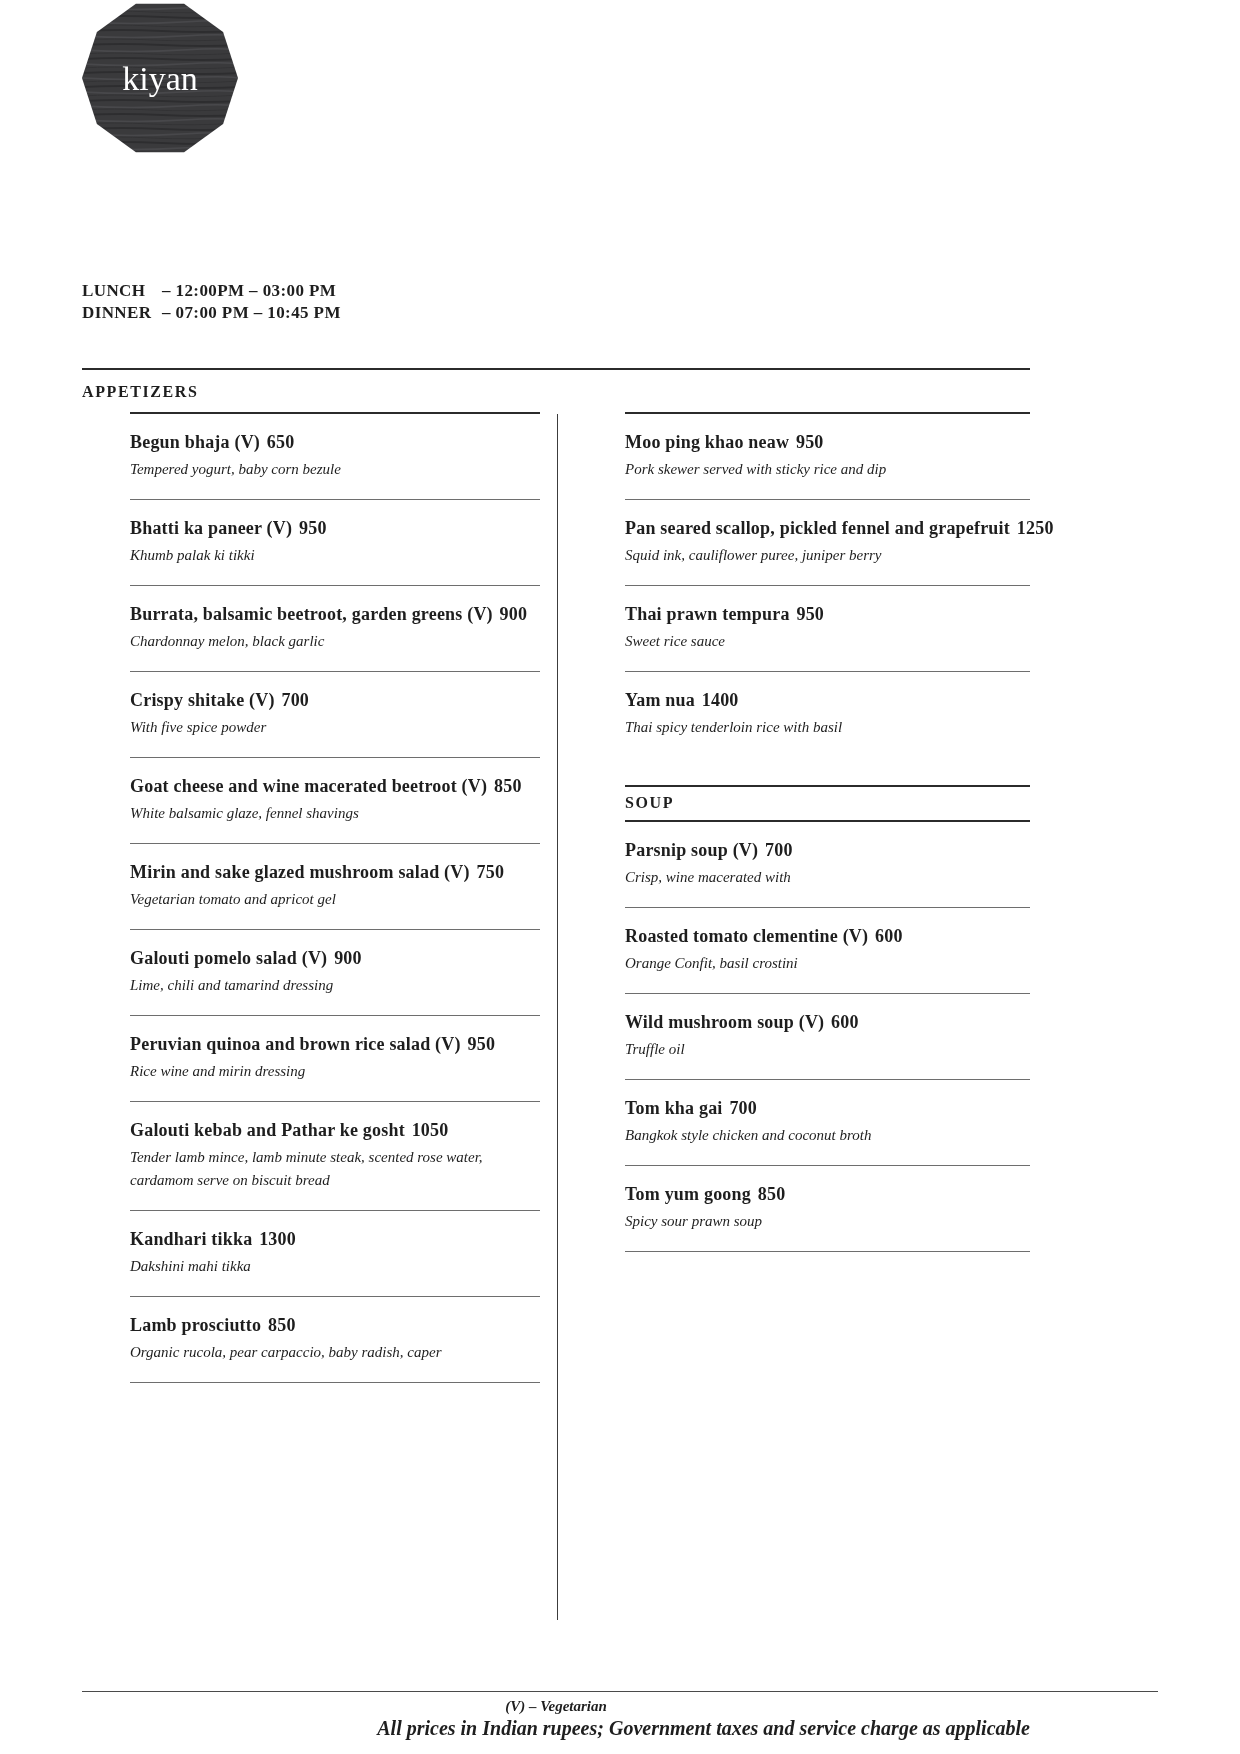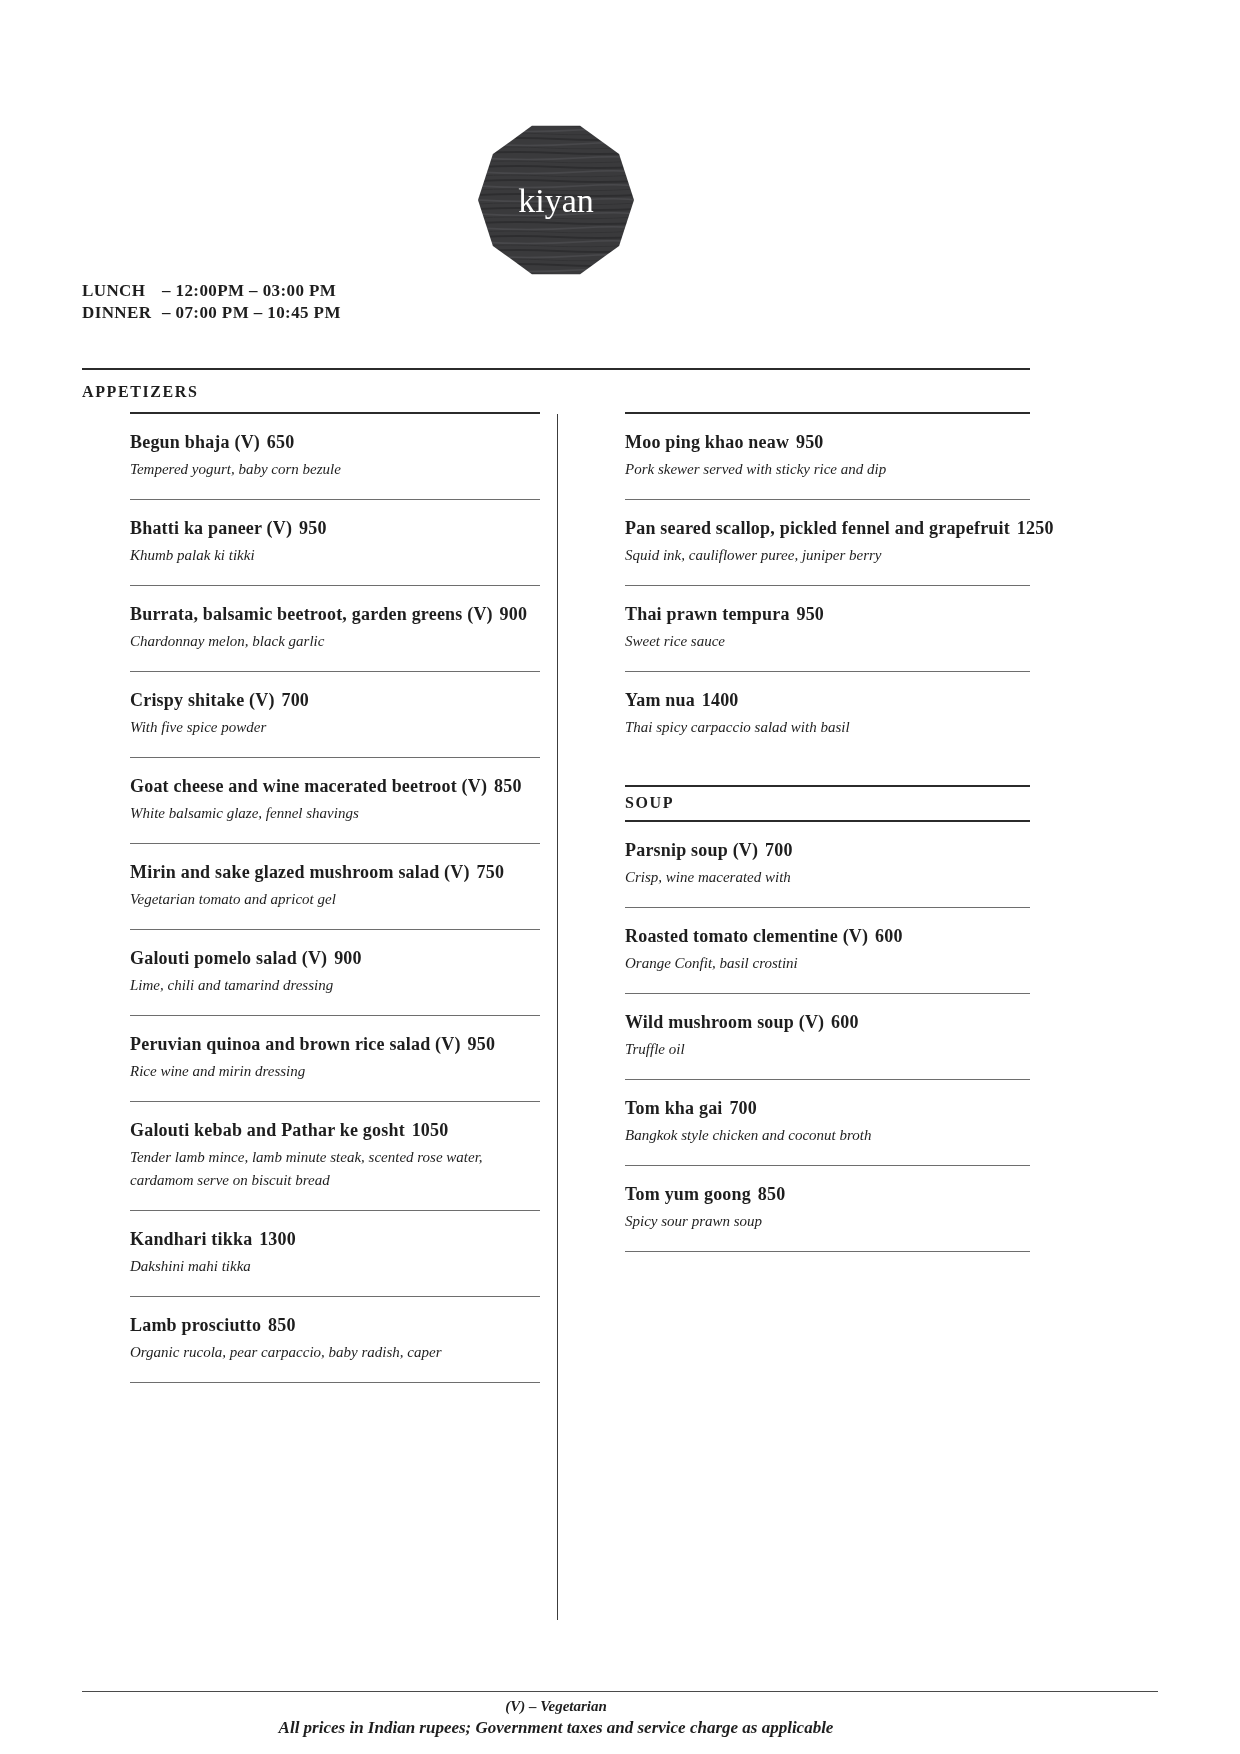--- a/index.html
+++ b/index.html
@@ -10,21 +10,21 @@
     height: 1754px;
     margin: 0 auto;
     background: #ffffff;
     font-family: "Liberation Serif", "DejaVu Serif", serif;
     color: #1e1e1e;
     overflow: hidden;
   }
   .content { position: absolute; left: 82px; top: 0; width: 948px; }
 
   
-  .logo-wrap { padding-top: 122px; text-align: center; height: 278px; }
+  .logo-wrap { text-align: left; height: 278px; }
   .logo-wrap svg { display: inline-block; }
 
   
   .hours { margin-top: 2px; font-weight: bold; font-size: 17px; letter-spacing: 0.4px; }
   .hours-row { line-height: 22px; }
   .hours-label { display: inline-block; width: 80px; }
 
   
   .top-rule { margin-top: 44px; border-top: 2px solid #2b2b2b; }
 
@@ -51,21 +51,21 @@
     padding: 7px 0 8px 0;
     font-size: 16px;
     font-weight: bold;
     letter-spacing: 1.6px;
   }
 
   
   .footer { position: absolute; left: 82px; top: 1691px; width: 1076px; border-top: 1px solid #4a4a4a; padding-top: 4px; }
   .footer-inner { width: 948px; text-align: center; }
   .footer-line1 { font-size: 15px; font-style: italic; font-weight: bold; line-height: 21px; }
-  .footer-line2 { font-size: 17px; font-style: italic; font-weight: bold; line-height: 22px; }
+  .footer-line2 { font-size: 20px; font-style: italic; font-weight: bold; line-height: 22px; text-align: right; }
 </style>
 </head>
 <body>
 
 <div class="page">
   <div class="content">
 
     <div class="logo-wrap">
       <svg width="156" height="156" viewBox="0 0 156 156">
         <defs>
@@ -154,21 +154,21 @@
         <div class="item">
           <div class="item-title"><span>Pan seared scallop, pickled fennel and grapefruit</span><span class="price">1250</span></div>
           <div class="item-desc">Squid ink, cauliflower puree, juniper berry</div>
         </div>
         <div class="item">
           <div class="item-title"><span>Thai prawn tempura</span><span class="price">950</span></div>
           <div class="item-desc">Sweet rice sauce</div>
         </div>
         <div class="item no-rule">
           <div class="item-title"><span>Yam nua</span><span class="price">1400</span></div>
-          <div class="item-desc">Thai spicy carpaccio salad with basil</div>
+          <div class="item-desc">Thai spicy tenderloin rice with basil</div>
         </div>
 
         <div class="sub-section-head">SOUP</div>
 
         <div class="item">
           <div class="item-title"><span>Parsnip soup (V)</span><span class="price">700</span></div>
           <div class="item-desc">Crisp, wine macerated with</div>
         </div>
         <div class="item">
           <div class="item-title"><span>Roasted tomato clementine (V)</span><span class="price">600</span></div>

